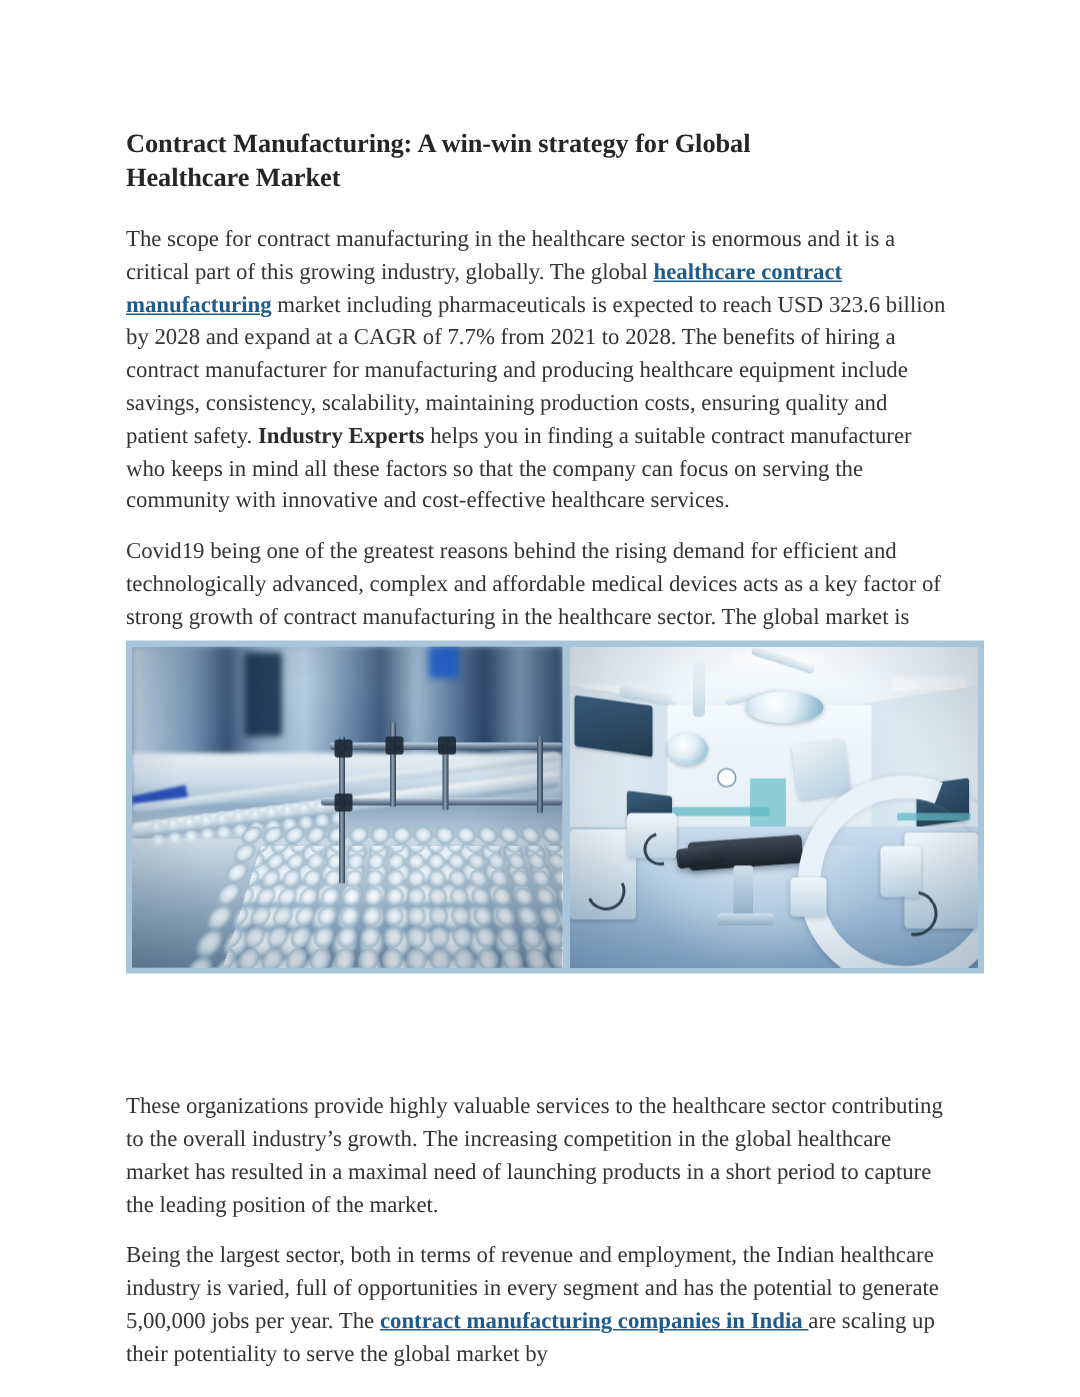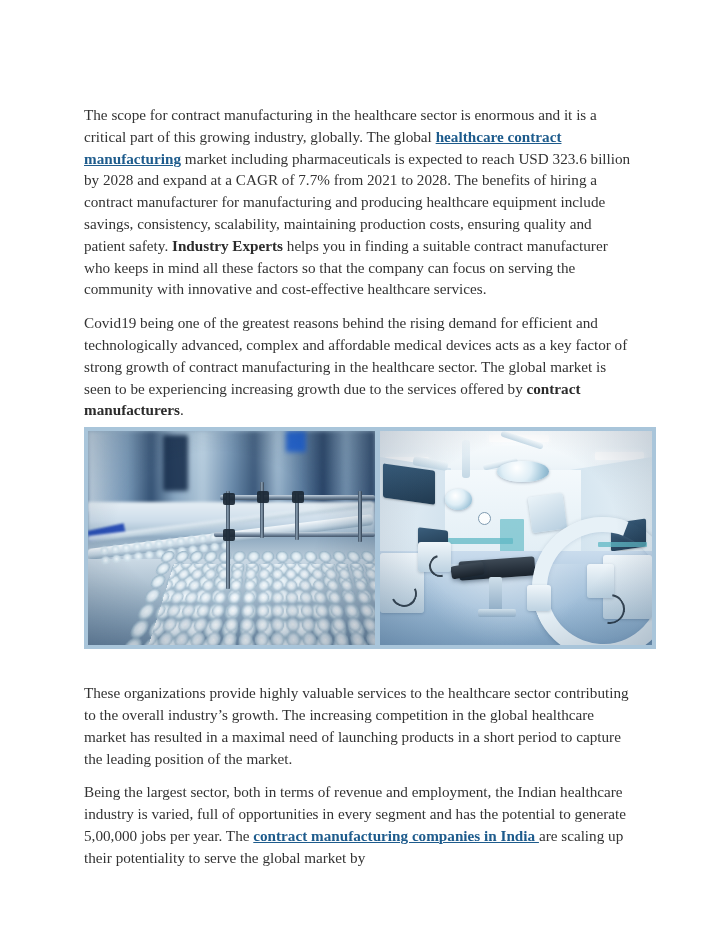--- a/index.html
+++ b/index.html
@@ -273,20 +273,21 @@
   .or-vignette {
     position:absolute; inset:0;
     background: radial-gradient(ellipse at 50% 46%, rgba(0,0,0,0) 52%, rgba(25,55,88,.26) 100%);
   }
 </style>
 </head>
 <body>
 
 <div class="page">
 
+  <h1 class="article-title">Contract Manufacturing: A win-win strategy for Global Healthcare Market</h1>
 
   <div class="gap-title-p1"></div>
 
   <p class="body-para"><span>The scope for contract manufacturing in the healthcare sector is enormous and it is a critical part of this growing industry, globally. The global </span><a class="doc-link" href="#">healthcare contract manufacturing</a><span> market including pharmaceuticals is expected to reach USD 323.6 billion by 2028 and expand at a CAGR of 7.7% from 2021 to 2028. The benefits of hiring a contract manufacturer for manufacturing and producing healthcare equipment include savings, consistency, scalability, maintaining production costs, ensuring quality and patient safety. </span><strong class="inline-bold">Industry Experts</strong><span> helps you in finding a suitable contract manufacturer who keeps in mind all these factors so that the company can focus on serving the community with innovative and cost-effective healthcare services.</span></p>
 
   <div class="gap-para"></div>
 
   <p class="body-para"><span>Covid19 being one of the greatest reasons behind the rising demand for efficient and technologically advanced, complex and affordable medical devices acts as a key factor of strong growth of contract manufacturing in the healthcare sector. The global market is seen to be experiencing increasing growth due to the services offered by </span><strong class="inline-bold">contract manufacturers</strong><span>.</span></p>
 
   <div class="figure-band">

